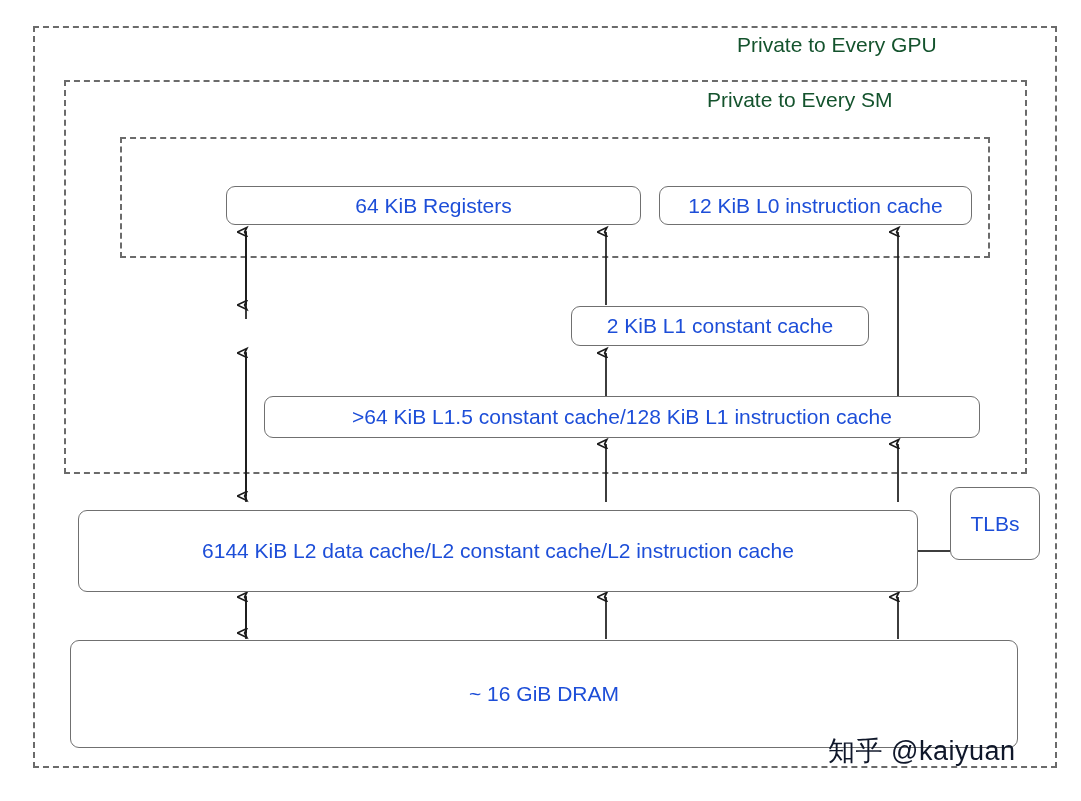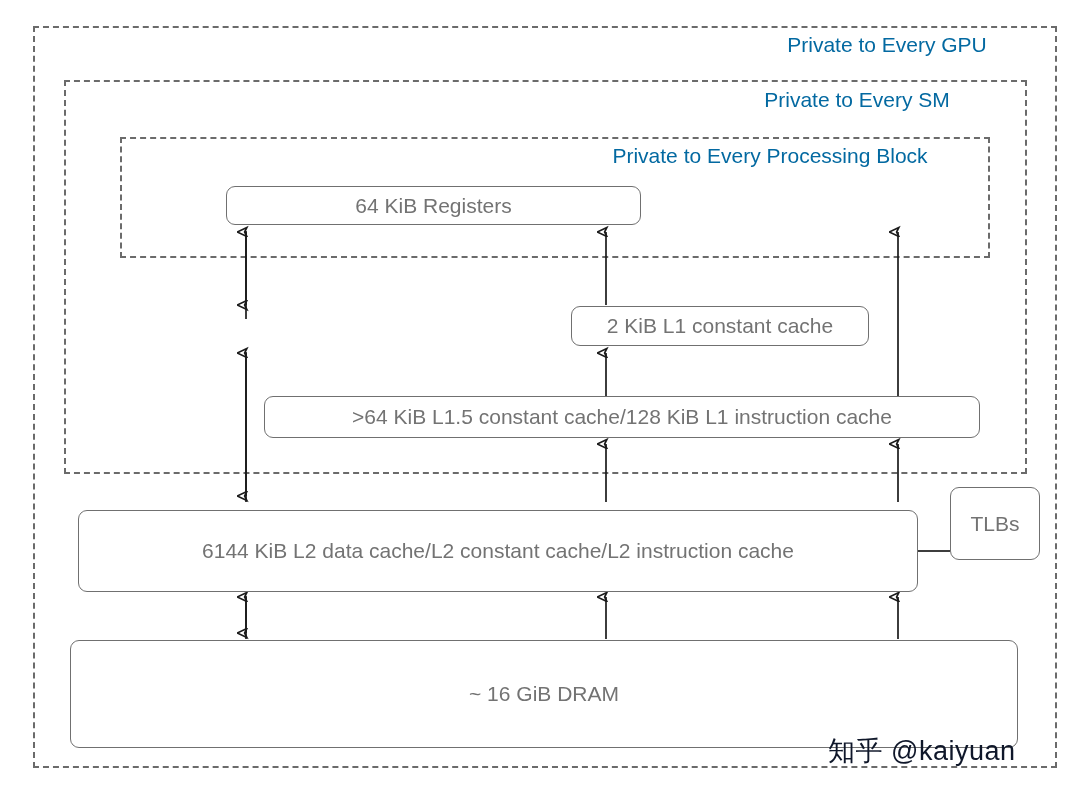--- a/index.html
+++ b/index.html
@@ -18,38 +18,38 @@
 
   
   .group {
     position: absolute;
     border: 2px dashed #6b6b6b;
     box-sizing: border-box;
     background: transparent;
   }
   .group-label {
     position: absolute;
-    color: #0369a1;
+    color: #14532d;
     font-size: 21px;
     line-height: 21px;
     white-space: nowrap;
-    text-align: center;
+    text-align: left;
   }
 
   
   .node {
     position: absolute;
     box-sizing: border-box;
     border: 1.6px solid #707070;
     border-radius: 9px;
     background: #ffffff;
     display: flex;
     align-items: center;
     justify-content: center;
-    color: #737373;
+    color: #1d4ed8;
     font-size: 21px;
     line-height: 1.1;
     white-space: nowrap;
   }
 
   
   .conn {
     position: absolute;
     pointer-events: none;
   }
@@ -79,21 +79,20 @@
 <body>
 
 <div id="canvas">
 
   <div class="group" style="left:33px; top:26px; width:1024px; height:742px;"></div>
   <div class="group" style="left:64px; top:80px; width:963px; height:394px;"></div>
   <div class="group" style="left:120px; top:137px; width:870px; height:121px;"></div>
 
   <div class="group-label" style="left:737px; top:34px; width:300px;">Private to Every GPU</div>
   <div class="group-label" style="left:707px; top:89px; width:300px;">Private to Every SM</div>
-  <div class="group-label" style="left:570px; top:145px; width:400px;">Private to Every Processing Block</div>
 
   <svg class="conn" width="1081" height="801" style="left:0; top:0;">
     <defs>
       <marker id="ah-up" markerWidth="12" markerHeight="12" refX="5.2" refY="9.4" orient="auto" markerUnits="userSpaceOnUse">
         <path class="arrowhead" d="M5.2,0.6 L9.6,10.2 L5.2,8.0 L0.8,10.2 Z"></path>
       </marker>
       <marker id="ah-down" markerWidth="12" markerHeight="12" refX="5.2" refY="2.6" orient="auto" markerUnits="userSpaceOnUse">
         <path class="arrowhead" d="M5.2,11.4 L0.8,1.8 L5.2,4.0 L9.6,1.8 Z"></path>
       </marker>
     </defs>
@@ -119,20 +118,21 @@
 
     <line x1="606" y1="639" x2="606" y2="597" marker-end="url(#ah-up)"></line>
 
     <line x1="898" y1="639" x2="898" y2="597" marker-end="url(#ah-up)"></line>
 
     <line x1="918" y1="551" x2="950" y2="551"></line>
   </svg>
 
   <div class="node" style="left:226px; top:186px; width:415px; height:39px;">64 KiB Registers</div>
 
+  <div class="node" style="left:659px; top:186px; width:313px; height:39px;">12 KiB L0 instruction cache</div>
 
 
   <div class="node" style="left:571px; top:306px; width:298px; height:40px;">2 KiB L1 constant cache</div>
 
   <div class="node" style="left:264px; top:396px; width:716px; height:42px;">&gt;64 KiB L1.5 constant cache/128 KiB L1 instruction cache</div>
 
   <div class="node" style="left:78px; top:510px; width:840px; height:82px;">6144 KiB L2 data cache/L2 constant cache/L2 instruction cache</div>
 
   <div class="node" style="left:950px; top:487px; width:90px; height:73px;">TLBs</div>
 

